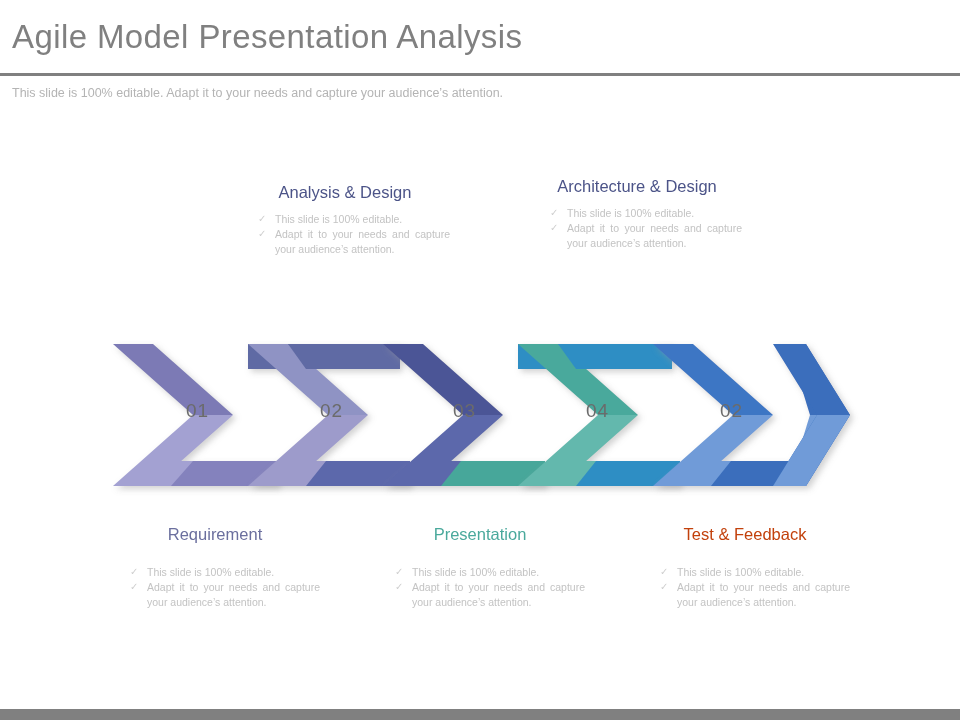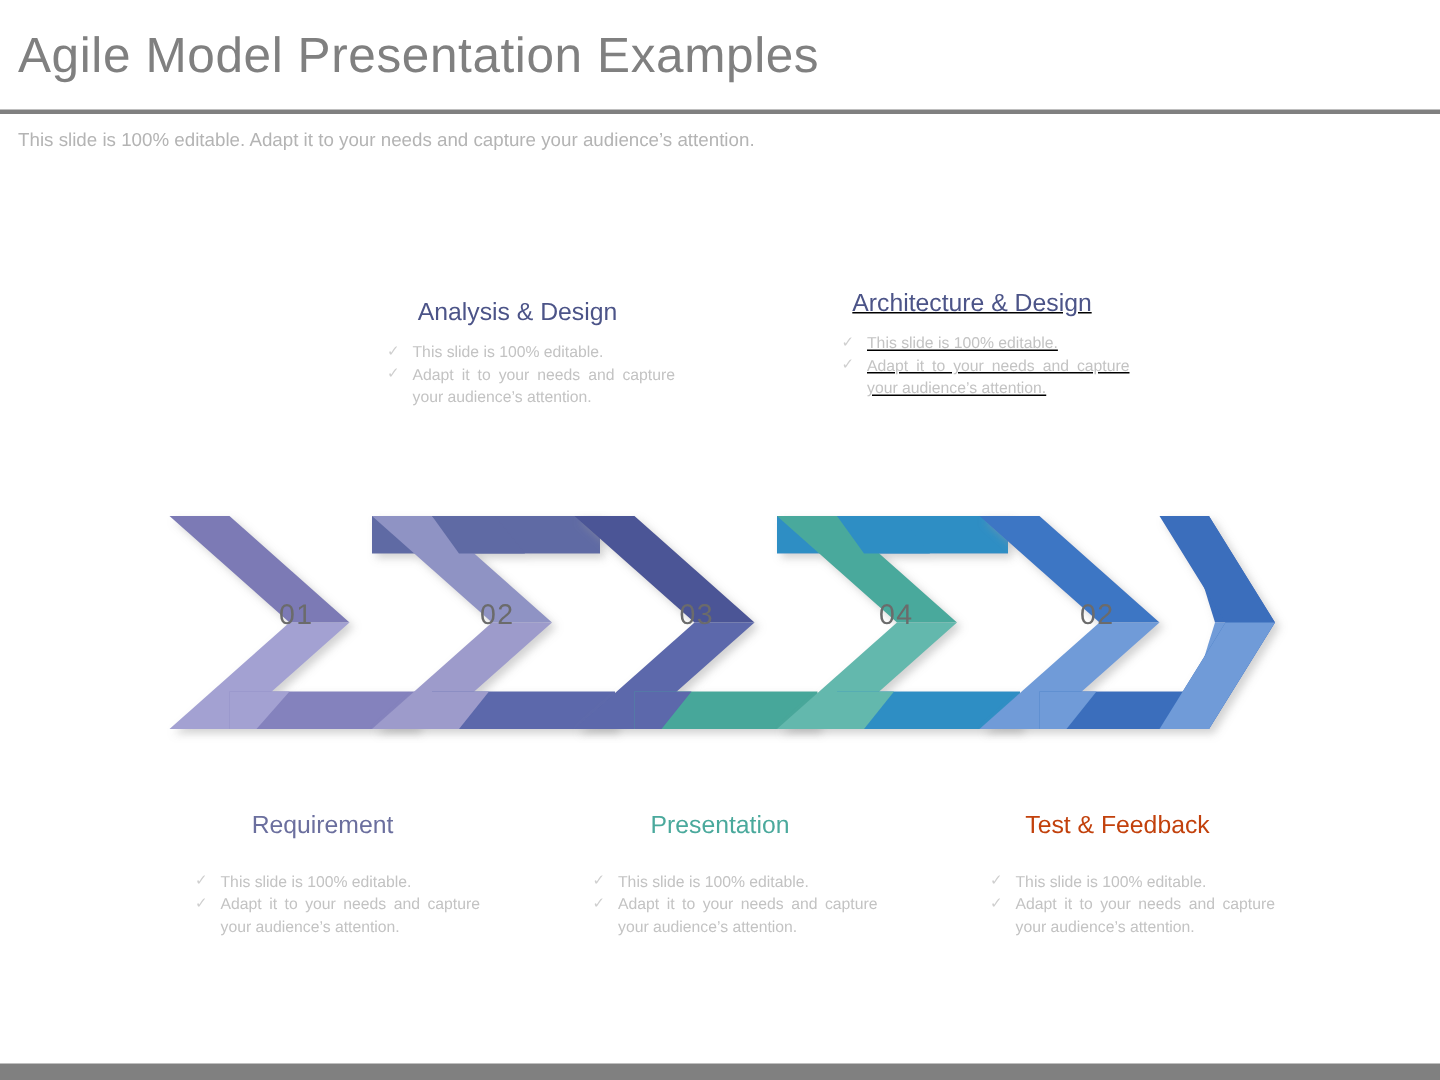--- a/index.html
+++ b/index.html
@@ -73,21 +73,20 @@
     text-align: left;
     font-size: 19px;
     color: #6b6b6b;
     letter-spacing: 1px;
   }
 
   
   .caption {
     position: absolute;
     width: 210px;
-    margin-top: 16px;
   }
   .caption-heading {
     font-size: 16.5px;
     text-align: center;
     line-height: 1.28;
     margin: 0 0 9px 0;
     font-weight: 400;
   }
   .bullet-list {
     list-style: none;
@@ -105,21 +104,21 @@
   .bullet-item .check-mark {
     position: absolute;
     left: 0;
     top: 0;
     color: #cfcfcf;
     font-size: 10px;
   }
 
   
   #caption-analysis  { left: 240px; top: 182px; }
-  #caption-architecture { left: 543px; top: 176px; text-decoration: underline; }
+  #caption-architecture { left: 532px; top: 176px; }
   
   #caption-requirement  { left: 110px; top: 524px; }
   #caption-development  { left: 375px; top: 524px; }
   #caption-test         { left: 640px; top: 524px; }
 
   #caption-requirement .bullet-list,
   #caption-development .bullet-list,
   #caption-test .bullet-list { margin-top: 20px; }
   #caption-analysis .bullet-list { margin-top: 2px; }
   #caption-architecture .bullet-list { margin-top: 2px; }
@@ -130,21 +129,21 @@
   }
   #caption-requirement .bullet-list,
   #caption-development .bullet-list,
   #caption-test .bullet-list {
     padding-left: 20px;
   }
 </style>
 </head>
 <body>
 
-<div id="slide-title">Agile Model Presentation Examples</div>
+<div id="slide-title">Agile Model Presentation Analysis</div>
 
 <div id="title-rule"></div>
 
 <div id="slide-subtitle">This slide is 100% editable. Adapt it to your needs and capture your audience’s attention.</div>
 
 <div id="chevron-diagram">
   <svg width="960" height="170" viewBox="0 0 960 170" xmlns="http://www.w3.org/2000/svg">
     <defs>
       <filter id="softshadow" x="-20%" y="-20%" width="150%" height="150%">
         <feDropShadow dx="3" dy="3" stdDeviation="3" flood-color="#9a9a9a" flood-opacity="0.45"></feDropShadow>

